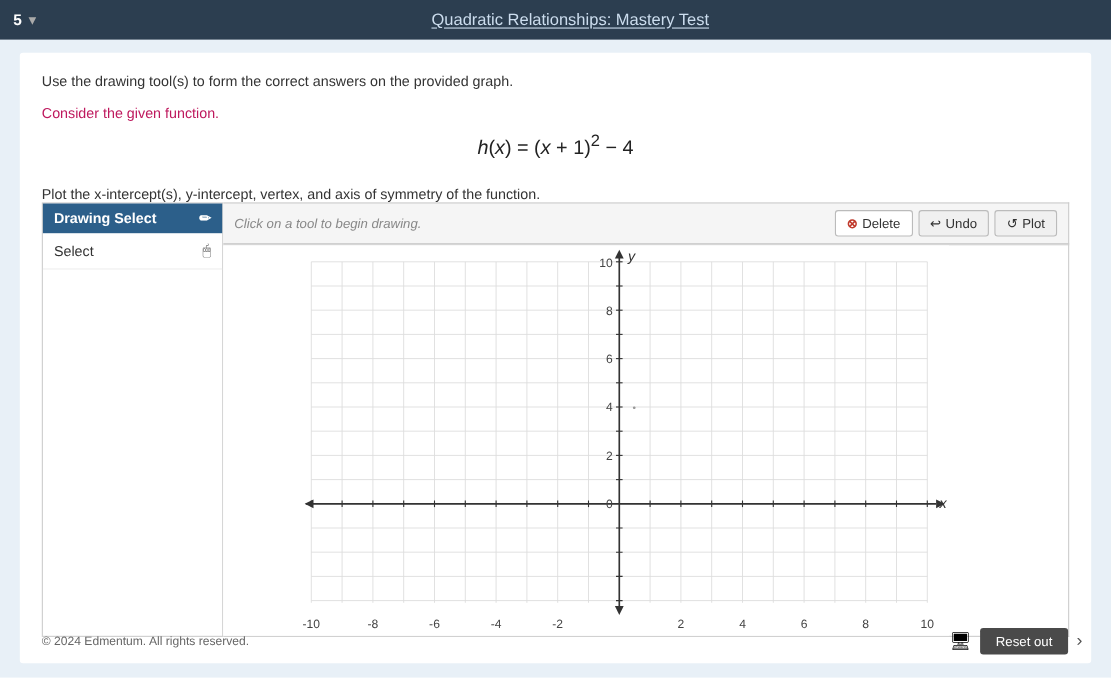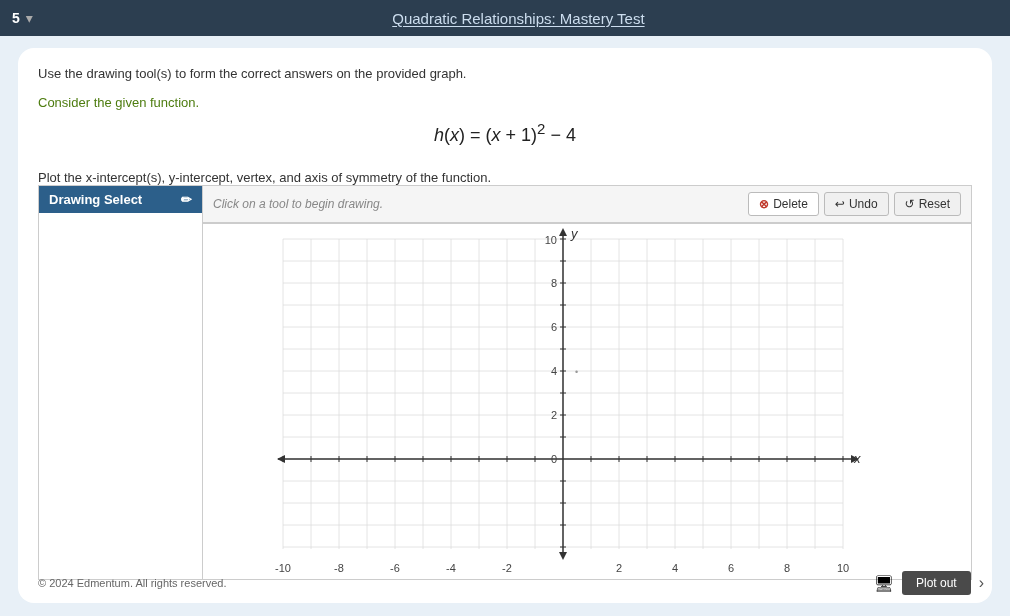--- a/index.html
+++ b/index.html
@@ -25,34 +25,34 @@
     .header-number {
       font-weight: bold;
       margin-right: 6px;
     }
 
     
     .main-content {
       background: white;
       margin: 12px 18px;
       padding: 18px 20px;
-      border-radius: 16px;
+      border-radius: 3px;
       height: 555px;
       position: relative;
     }
 
     .instruction-text {
       font-size: 13px;
       color: #333;
       margin-bottom: 14px;
     }
 
     .consider-text {
       font-size: 13px;
-      color: #4d7c0f;
+      color: #be185d;
       margin-bottom: 10px;
     }
 
     .formula-container {
       text-align: center;
       margin-bottom: 24px;
       font-size: 18px;
       color: #222;
     }
 
@@ -175,39 +175,43 @@
   </div>
 
   <p class="plot-instruction">Plot the x-intercept(s), y-intercept, vertex, and axis of symmetry of the function.</p>
 
   <div class="tools-and-graph">
 
     <div class="tools-panel">
       <div class="tools-header">
         <span>Drawing Select</span>
         <span>✏</span>
+      </div>
+      <div class="tool-item">
+        <span>Select</span>
+        <span style="font-size:13px;">🖱</span>
       </div>
     </div>
 
     <div style="display:flex; flex-direction:column; flex:1;">
 
       <div style="display:flex; align-items:center; background:#f5f5f5; border:1px solid #ccc; border-left:none; padding:6px 10px; justify-content:space-between;">
         <span style="font-size:12px; color:#888; font-style:italic;">Click on a tool to begin drawing.</span>
         <div style="display:flex; gap:5px;">
           <button class="control-btn delete-btn">
             <span style="color:#c0392b; font-weight:bold;">⊗</span>
             <span>Delete</span>
           </button>
           <button class="control-btn">
             <span>↩</span>
             <span>Undo</span>
           </button>
           <button class="control-btn">
             <span>↺</span>
-            <span>Reset</span>
+            <span>Plot</span>
           </button>
         </div>
       </div>
 
       <div class="graph-canvas-area">
         <svg class="graph-svg" width="660" height="355" viewBox="0 0 660 355">
 
           <rect width="660" height="355" fill="white"></rect>
 
           <g>
@@ -338,18 +342,18 @@
 
         </svg>
       </div>
     </div>
   </div>
 
   <div class="footer">
     <span class="copyright">© 2024 Edmentum. All rights reserved.</span>
     <div style="display:flex; align-items:center; gap:8px;">
       <span style="font-size:16px;">🖥</span>
-      <button class="sign-out-btn">Plot out</button>
+      <button class="sign-out-btn">Reset out</button>
       <span style="font-size:16px; color:#555;">›</span>
     </div>
   </div>
 
 </div>
 
 </body></html>

